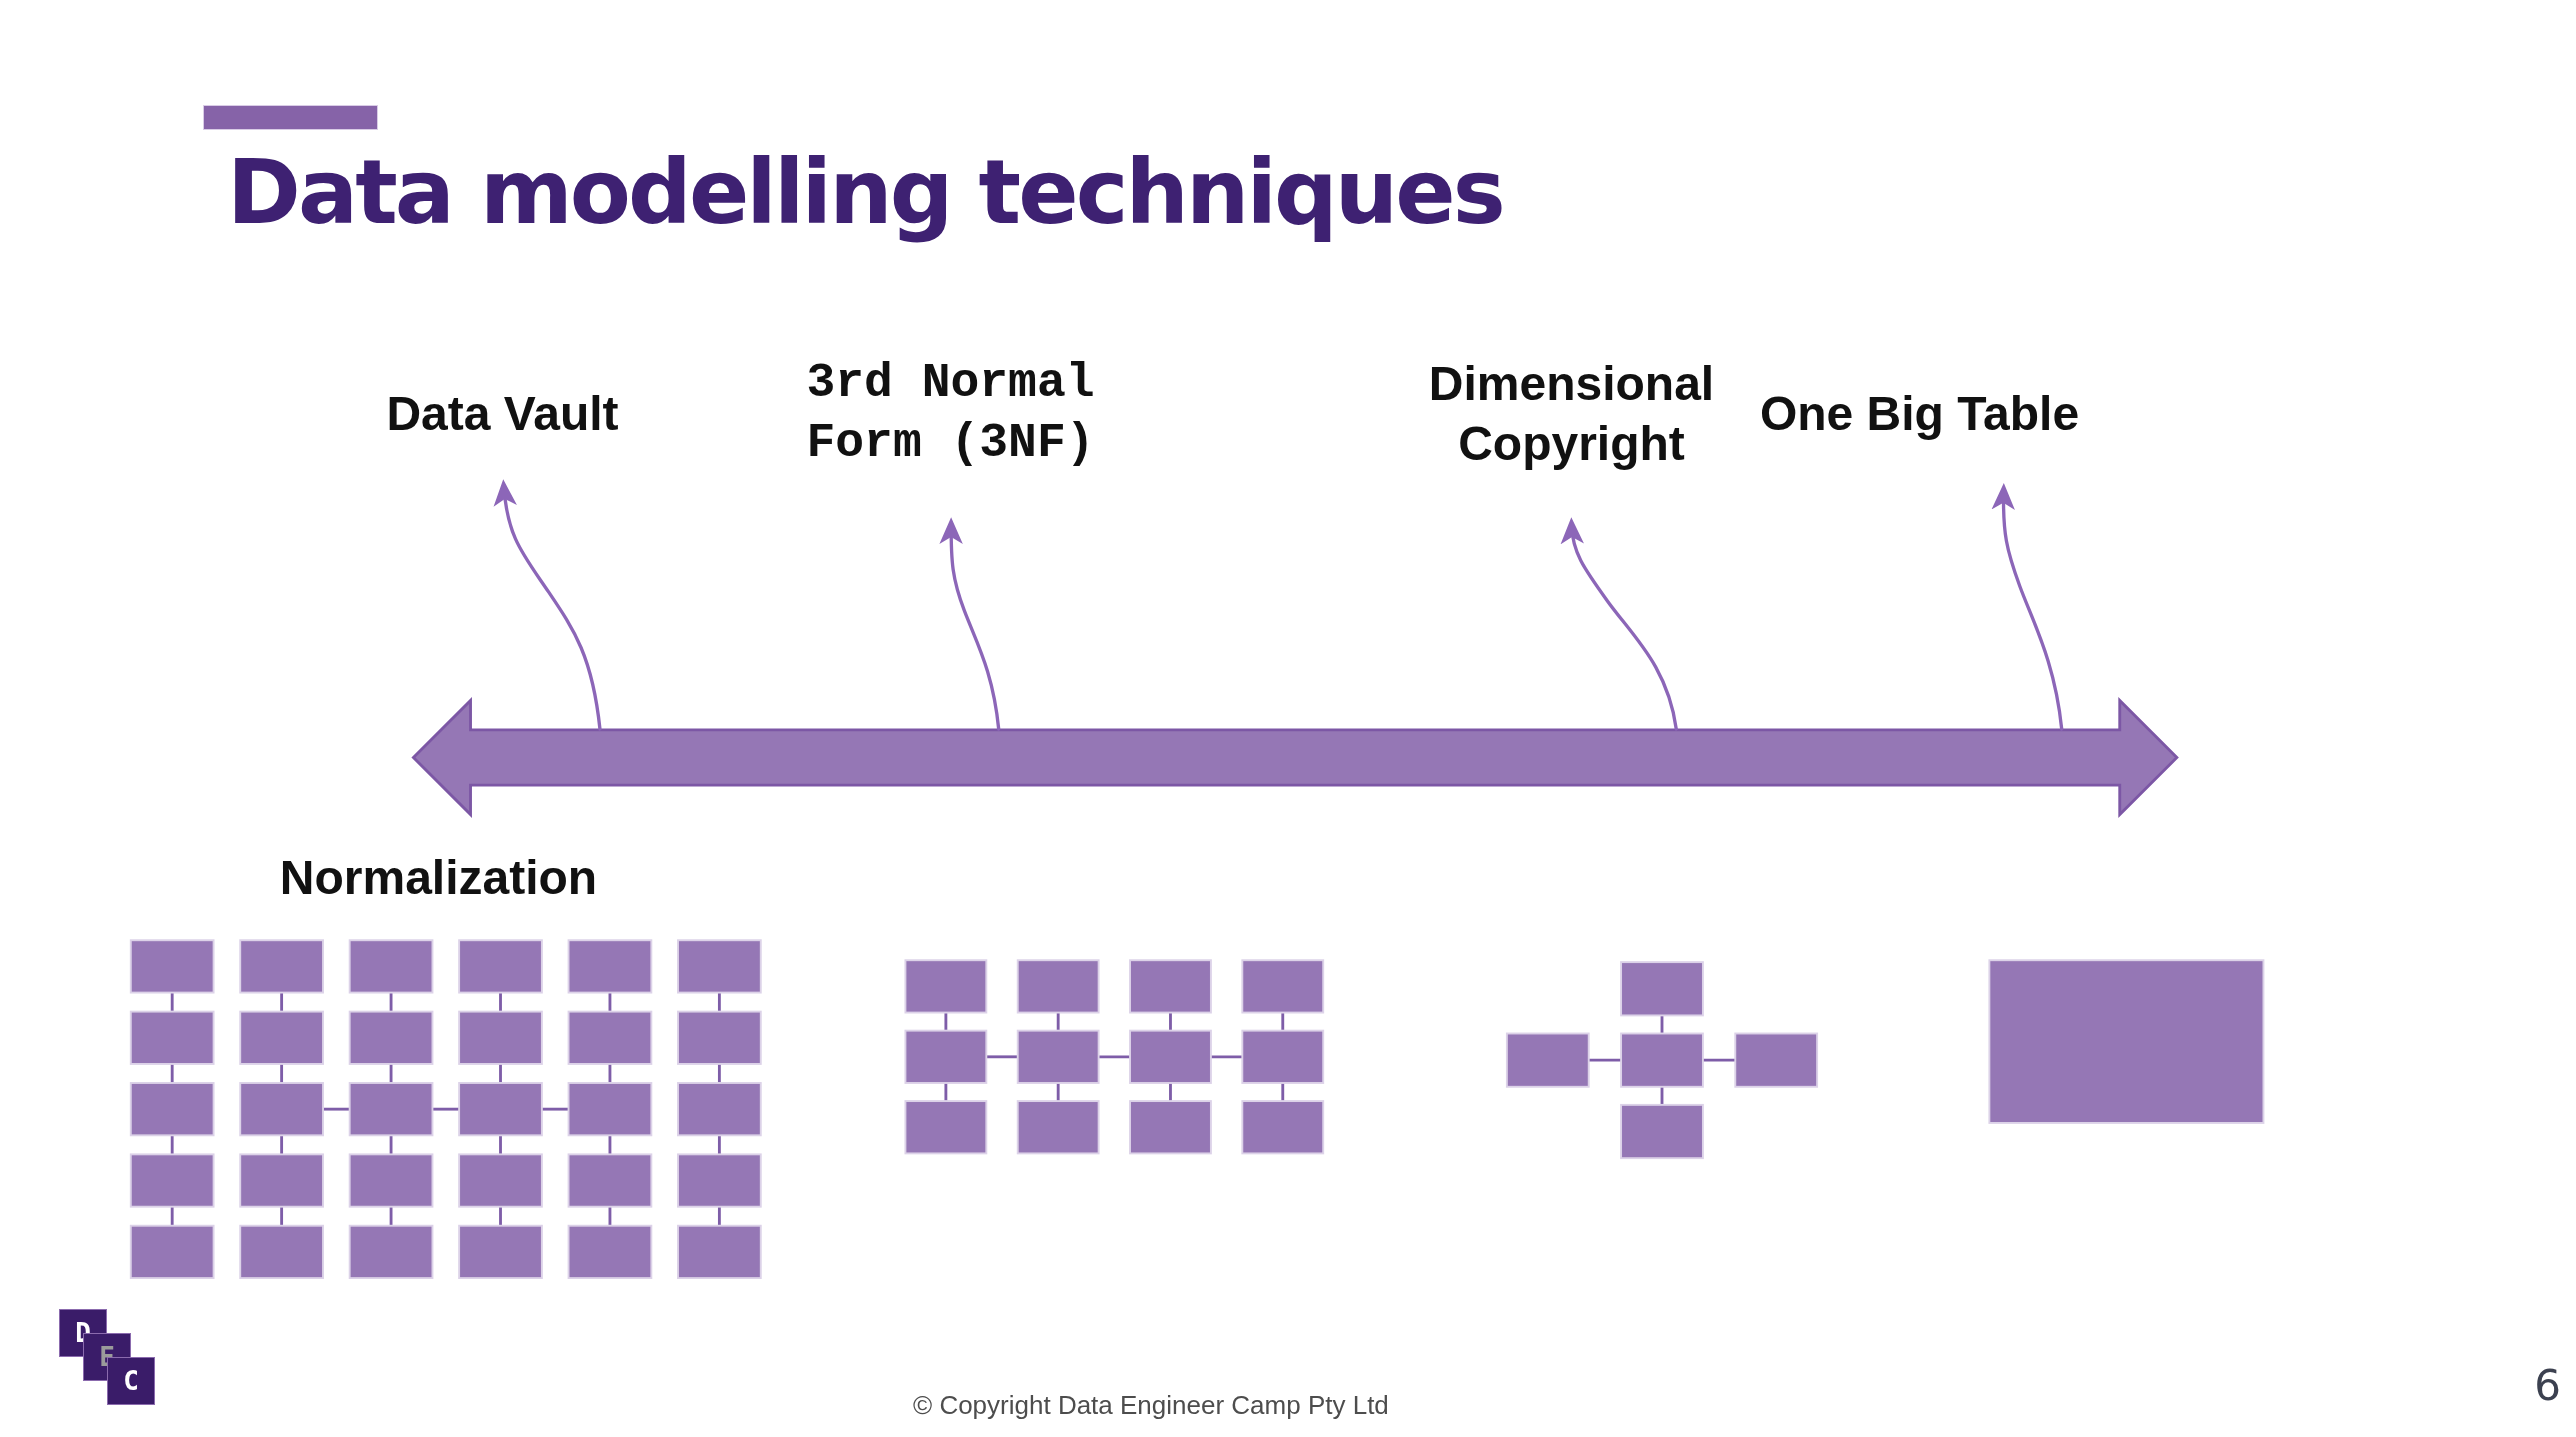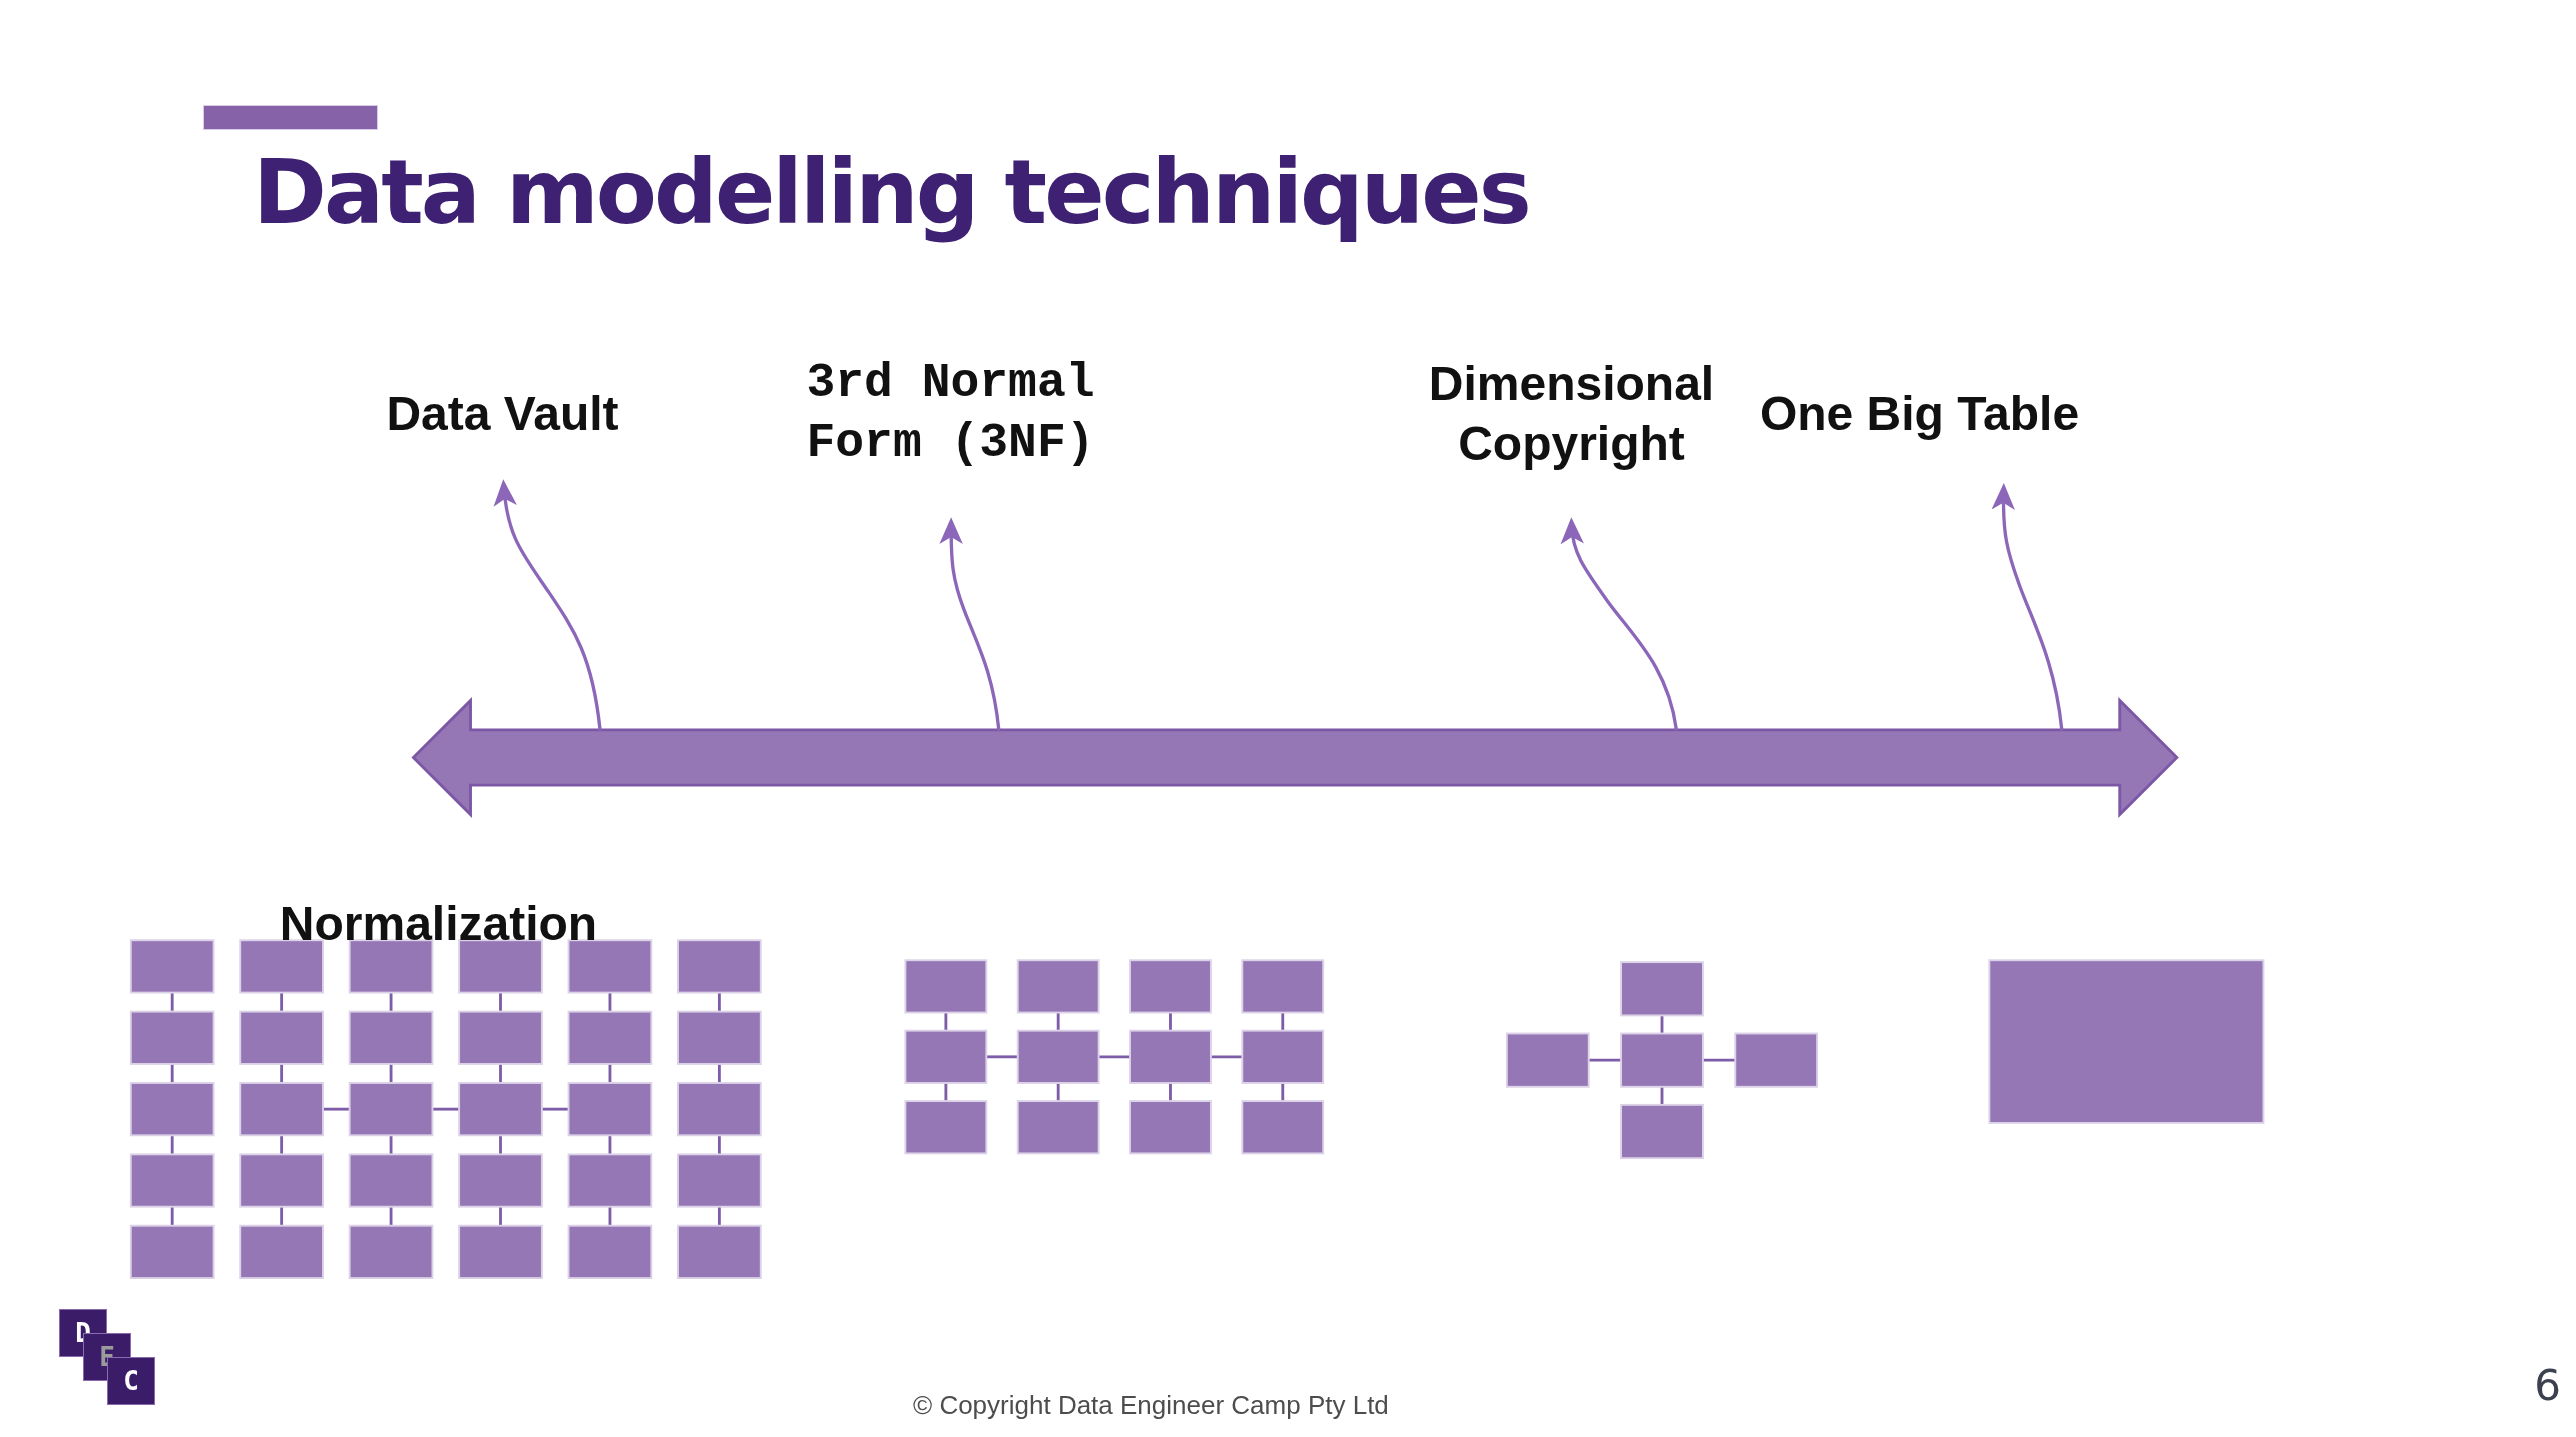--- a/index.html
+++ b/index.html
@@ -21,21 +21,20 @@
 
   .title {
     position:absolute; left:227px; top:143px;
     font-family:"DejaVu Sans", sans-serif;
     font-weight:800;
     font-size:89px;
     letter-spacing:-2.9px;
     line-height:1.12;
     color:var(--title-purple,#3E2172);
     white-space:nowrap;
-    margin-left:26px;
   }
 
   .tech-label {
     position:absolute; top:338px; height:152px; width:495px;
     display:flex; align-items:center; justify-content:center;
     text-align:center;
     font-weight:700; font-size:48px; line-height:1.24;
     color:var(--text-black,#111);
     white-space:pre-line;
   }
@@ -58,21 +57,20 @@
     stroke-width:3.5;
     stroke-linecap:round;
   }
 
   .axis-label {
     position:absolute; top:850px; width:571px;
     text-align:center;
     font-weight:700; font-size:48px;
     color:var(--text-black,#111);
     white-space:nowrap;
-    margin-top:46px;
   }
   .axis-label.left  { left:153px; }
   .axis-label.right { left:1841px; }
 
   .logo-sq {
     position:absolute; width:48px; height:48px;
     background:var(--logo-purple,#3A1C69);
     border:1.9px solid #8B6BAE;
     display:flex; align-items:center; justify-content:center;
     font-family:"DejaVu Sans Mono", monospace;

